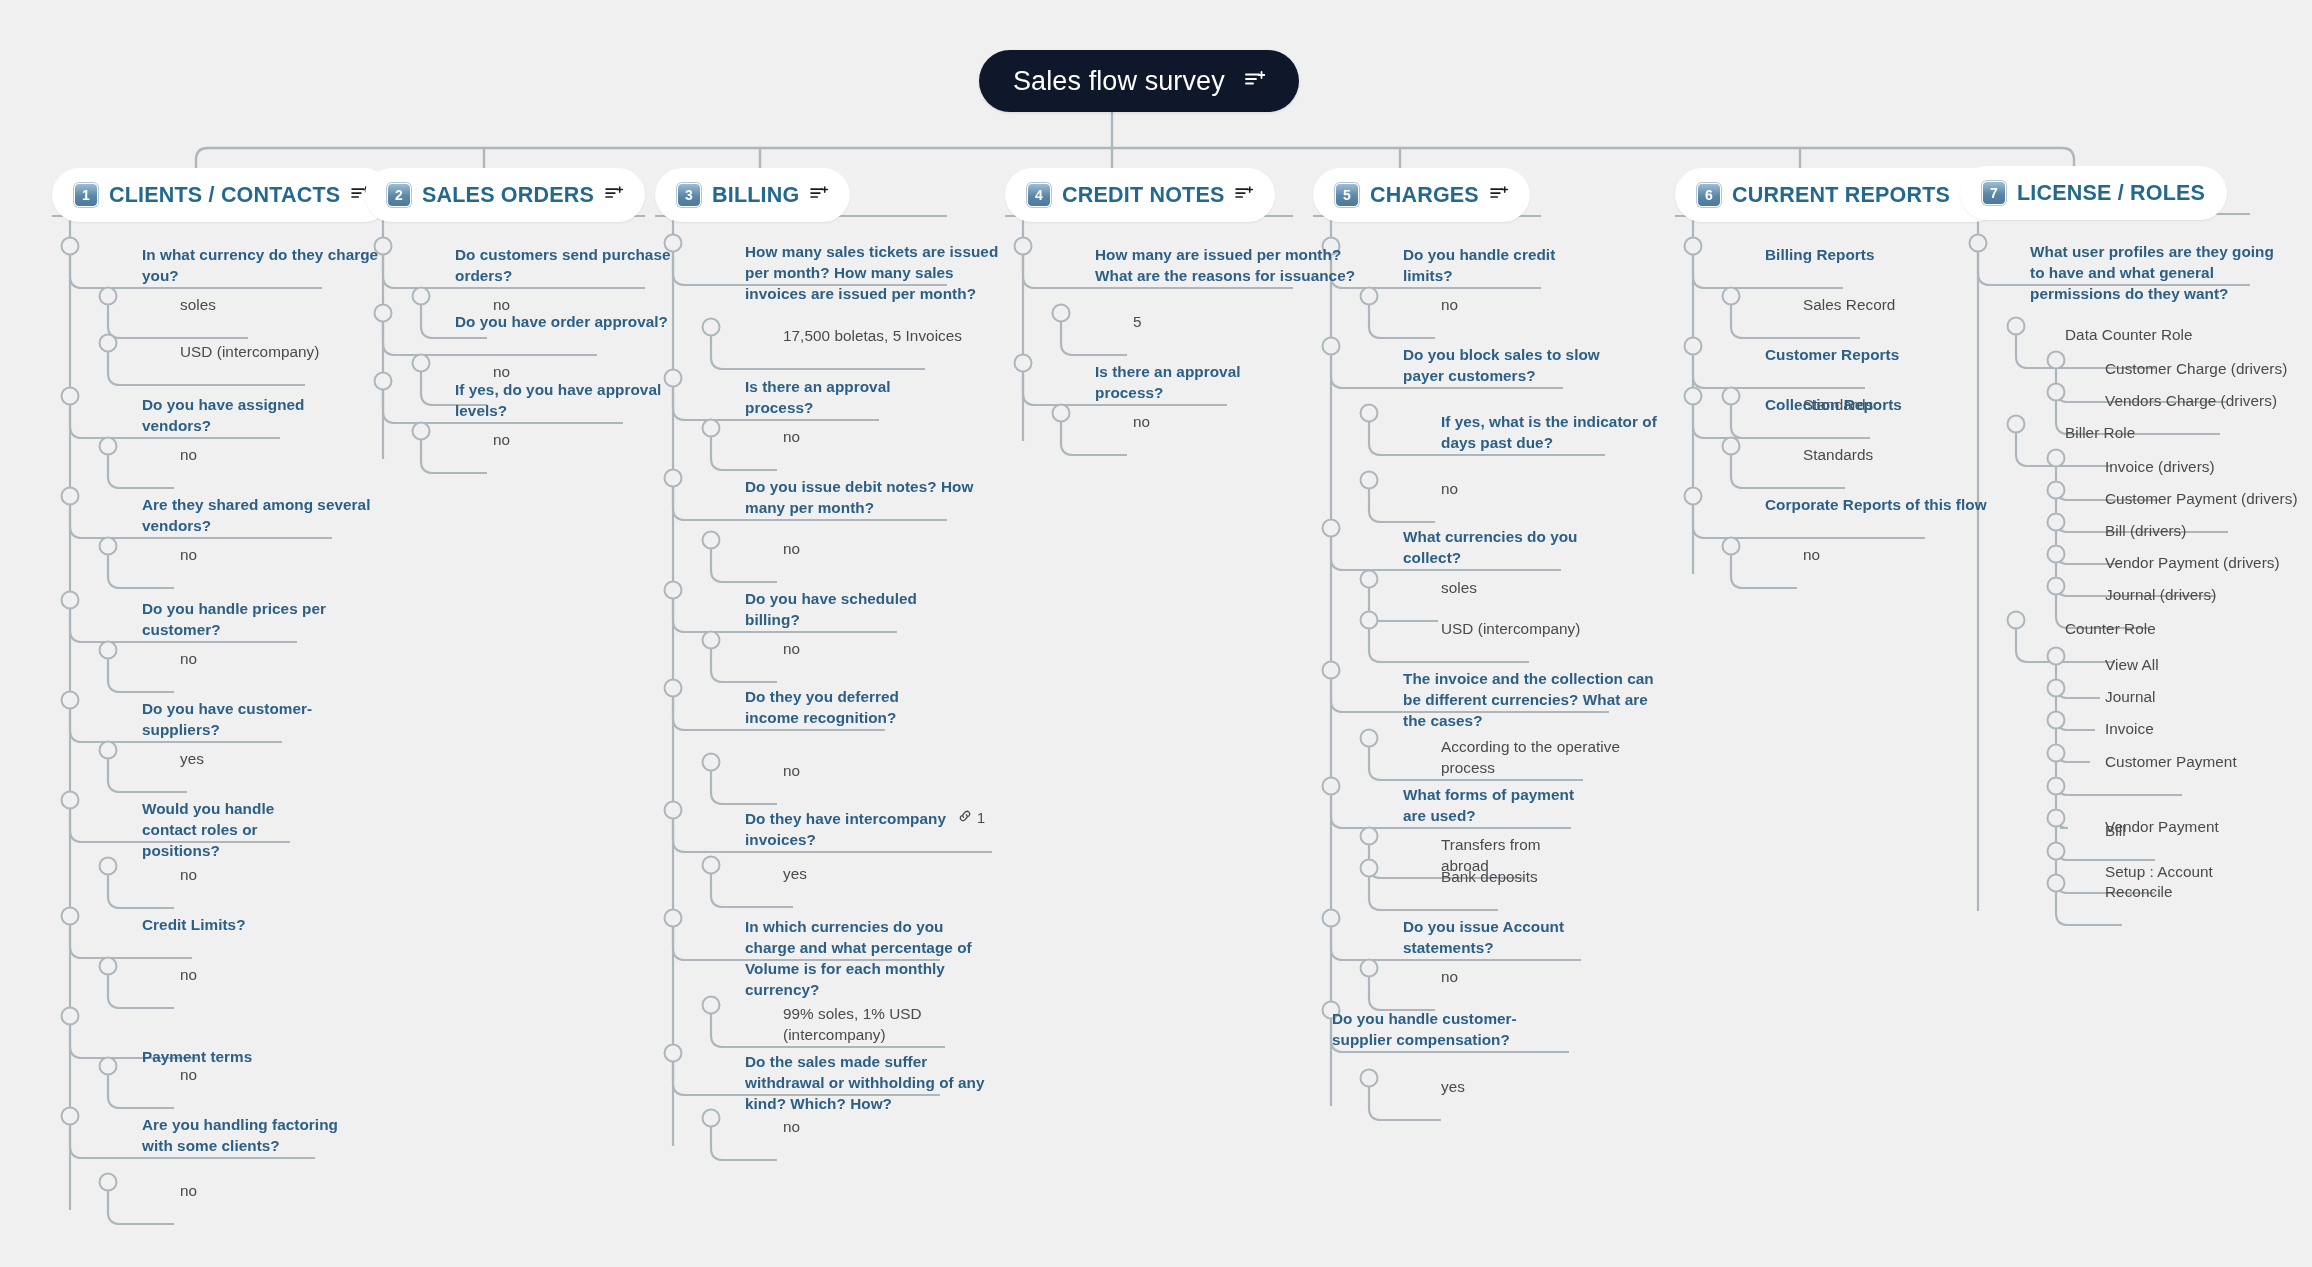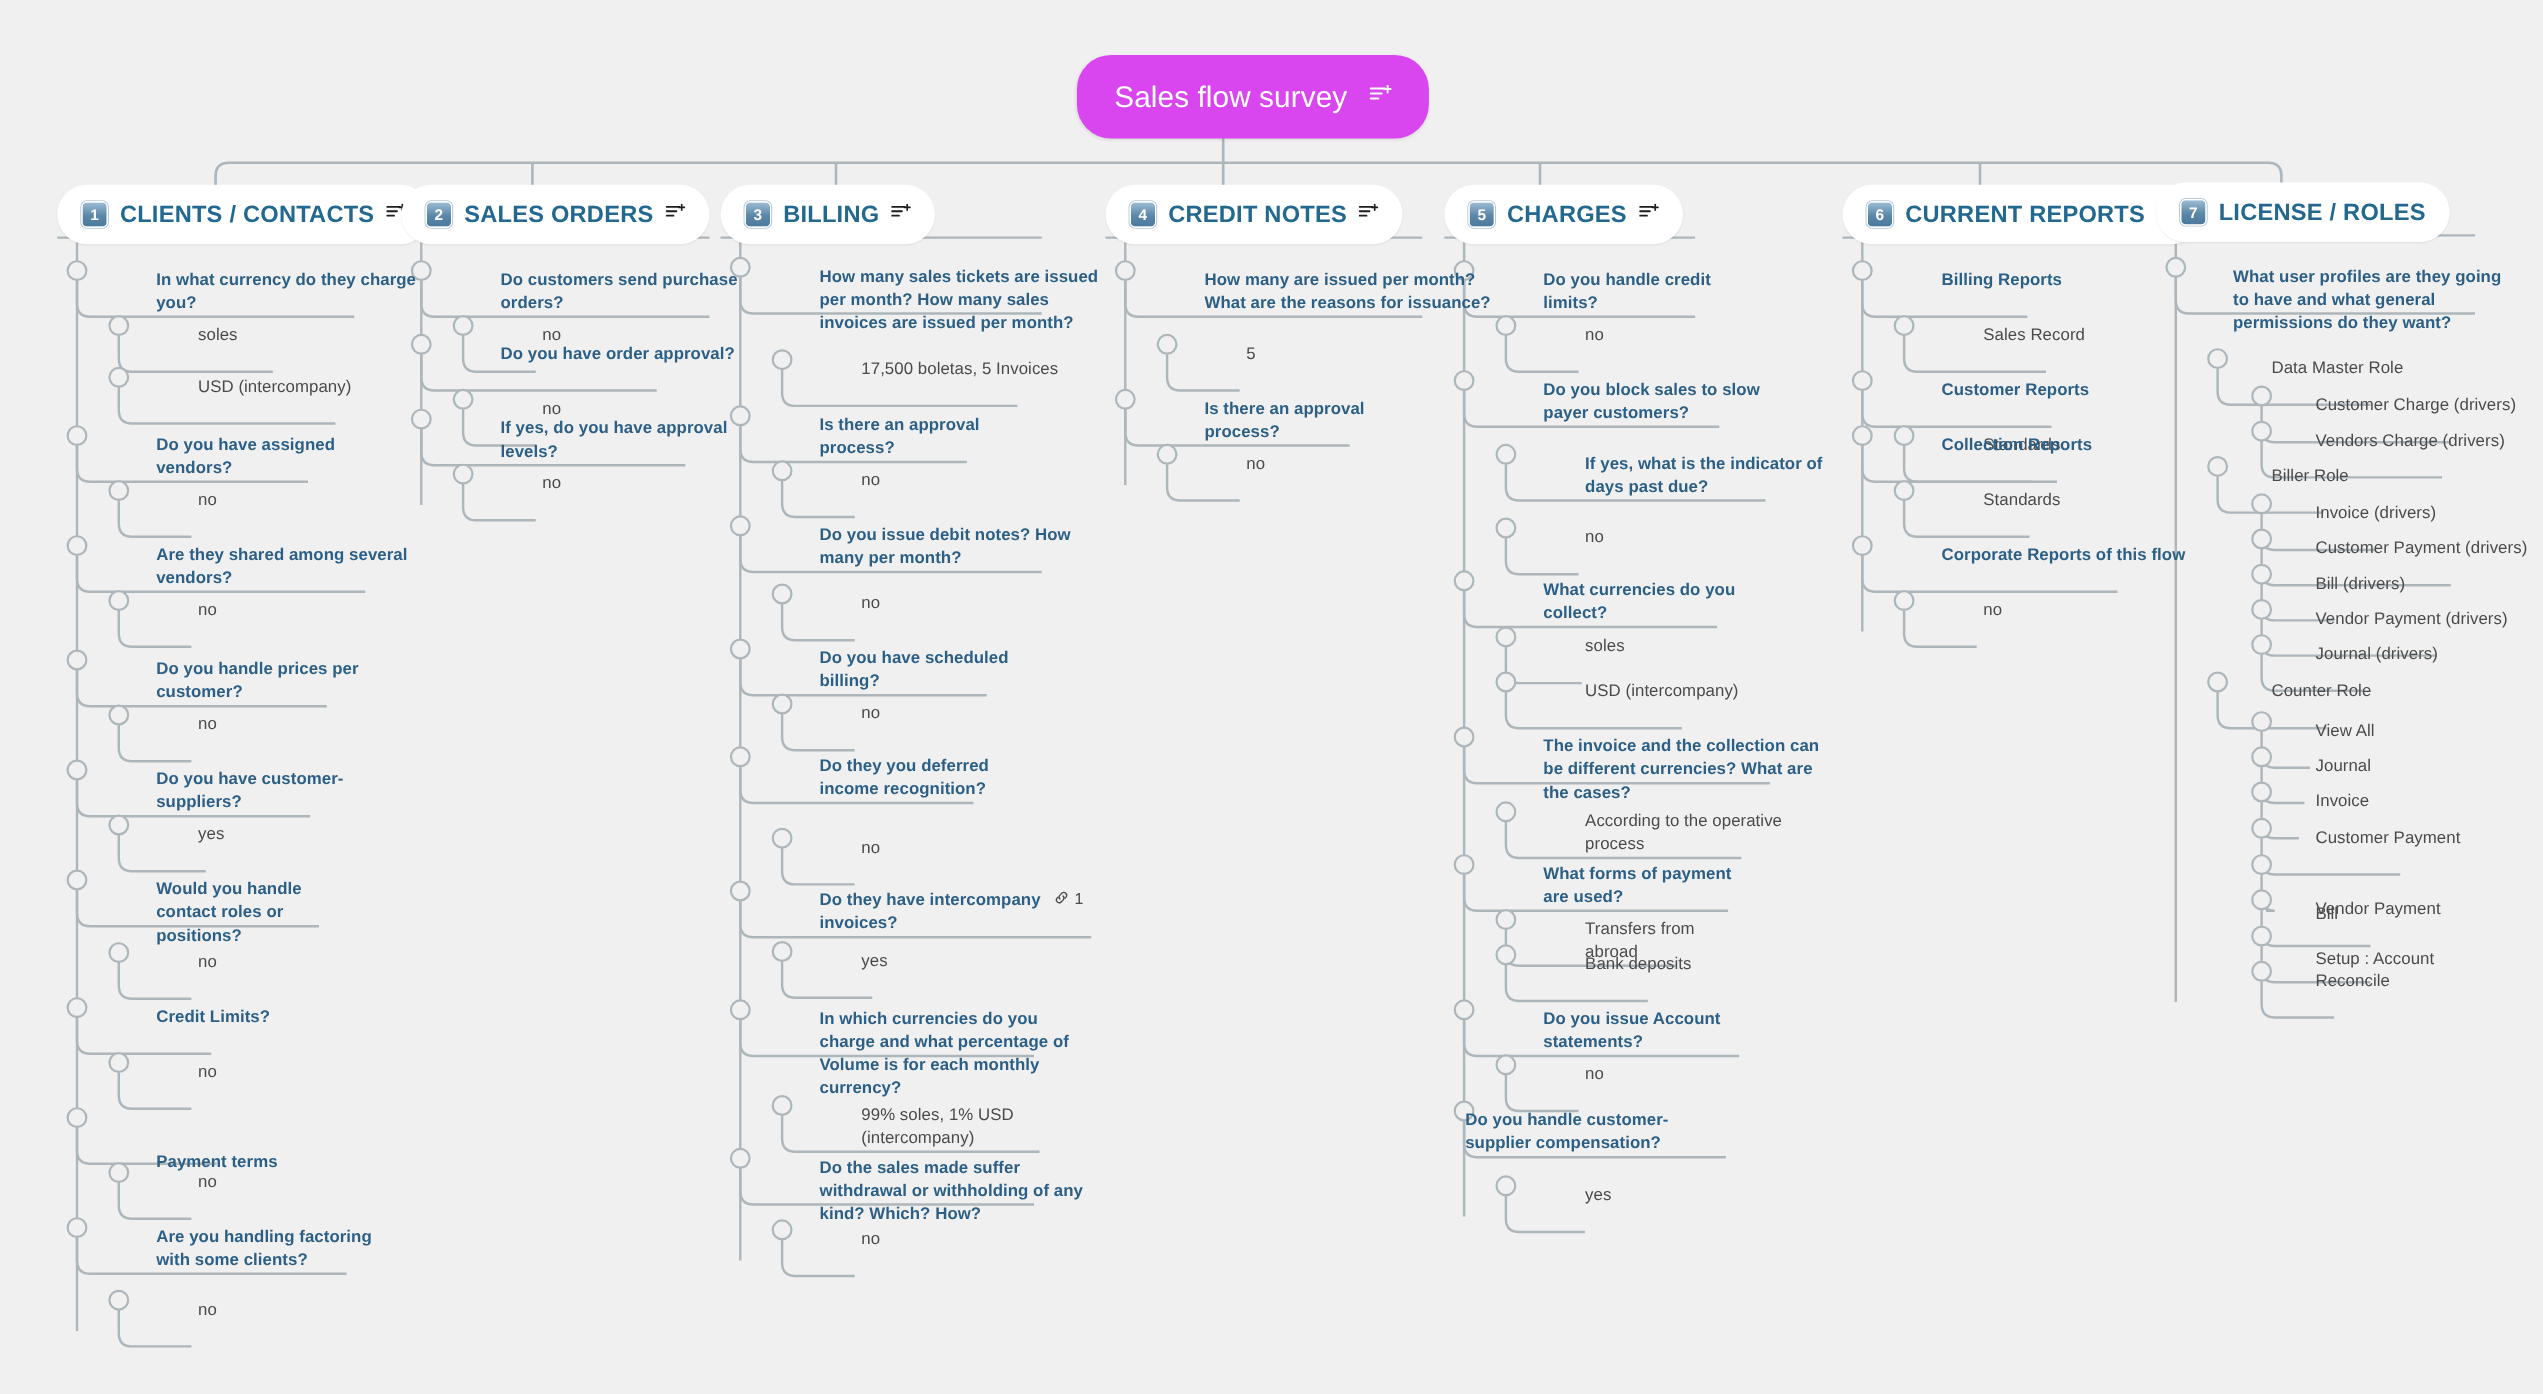--- a/index.html
+++ b/index.html
@@ -10,24 +10,24 @@
     font-family:"Liberation Sans","DejaVu Sans",sans-serif;
     overflow:hidden;
     position:relative;
   }
   #canvas{position:relative;width:2312px;height:1267px;}
 
   
   .root-node{
     position:absolute;
     left:979px;top:50px;
-    height:76px;
+    height:62px;
     display:flex;align-items:center;gap:20px;
     padding:0 34px;
-    background:#d946ef;
+    background:#0f172a;
     border-radius:31px;
     box-shadow:0 1px 3px rgba(0,0,0,.10);
     z-index:6;
   }
   .root-title{
     color:#ffffff;
     font-size:27px;
     letter-spacing:.1px;
     white-space:nowrap;
     font-weight:400;
@@ -659,21 +659,21 @@
           <circle cx="96" cy="639" r="8.5" fill="#f0f0f0" stroke="#adb6bb" stroke-width="2"></circle>
           <path d="M96 648 V669 Q96 681 108 681 H195"></path>
           <circle cx="96" cy="671" r="8.5" fill="#f0f0f0" stroke="#adb6bb" stroke-width="2"></circle>
           <path d="M96 680 V701 Q96 713 108 713 H162"></path>
         </g>
       </svg>
       <div class="node q" style="left: 2030px; top: 241px; width: 262px;">
         <span class="label">What user profiles are they going to have and what general permissions do they want?</span>
       </div>
       <div class="node a" style="left: 2065px; top: 324px; width: 180px;">
-        <span class="label">Data Master Role</span>
+        <span class="label">Data Counter Role</span>
       </div>
       <div class="node a" style="left: 2105px; top: 358px; width: 210px;">
         <span class="label">Customer Charge (drivers)</span>
       </div>
       <div class="node a" style="left: 2105px; top: 390px; width: 205px;">
         <span class="label">Vendors Charge (drivers)</span>
       </div>
       <div class="node a" style="left: 2065px; top: 422px; width: 120px;">
         <span class="label">Biller Role</span>
       </div>

